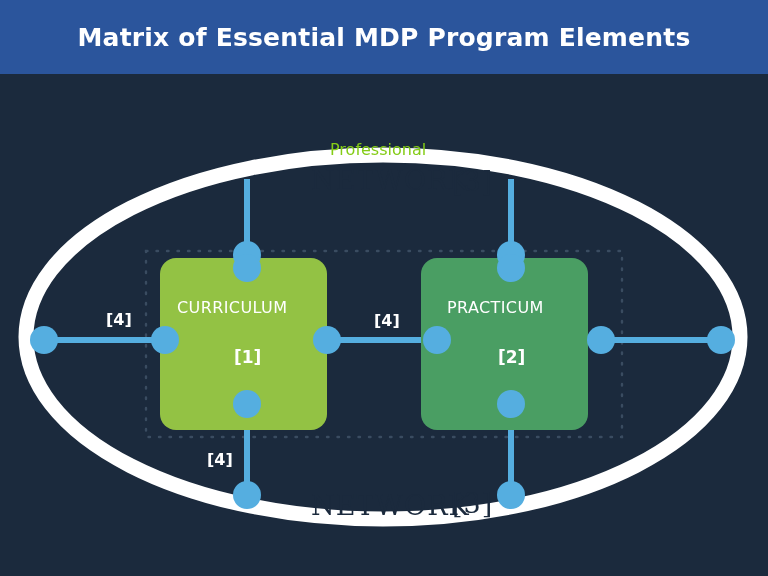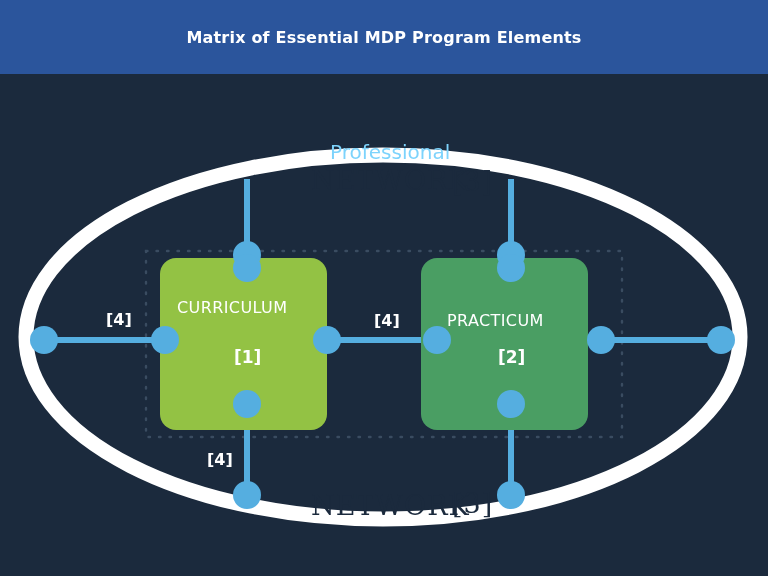--- a/index.html
+++ b/index.html
@@ -26,21 +26,21 @@
     top: 0;
     width: 768px;
     height: 74px;
     background: #2b559c;
     display: flex;
     align-items: center;
     justify-content: center;
   }
   #title-text {
     color: #ffffff;
-    font-size: 16px;
+    font-size: 25px;
     font-weight: bold;
     letter-spacing: 0.2px;
     font-family: "DejaVu Sans", sans-serif;
     white-space: nowrap;
   }
 
   
   #canvas {
     position: absolute;
     left: 0;
@@ -52,23 +52,23 @@
   
   .lbl {
     position: absolute;
     color: #ffffff;
     font-weight: bold;
     white-space: nowrap;
     pointer-events: none;
   }
   .net-script {
     font-family: "DejaVu Sans", sans-serif;
-    font-size: 20px;
+    font-size: 16px;
     font-weight: normal;
-    color: #7dd3fc;
+    color: #84cc16;
   }
   .net-serif {
     font-family: "DejaVu Serif", serif;
     font-size: 27px;
     font-weight: normal;
     color: #1b2a3d;
     letter-spacing: 1px;
   }
   .box-title {
     font-family: "DejaVu Sans", sans-serif;
@@ -142,20 +142,20 @@
   <div class="lbl net-script" style="left:330px; top:140px;">Professional</div>
   <div class="lbl net-serif" style="left:311px; top:165px;">NETWORK</div>
   <div class="lbl net-serif" style="left:452px; top:166px;">[3]</div>
 
   <div class="lbl net-serif" style="left:311px; top:490px;">NETWORK</div>
   <div class="lbl net-serif" style="left:452px; top:488px;">[3]</div>
 
   <div class="lbl box-title" style="left:177px; top:298px;">CURRICULUM</div>
   <div class="lbl box-num" style="left:234px; top:347px;">[1]</div>
 
-  <div class="lbl box-title" style="left:447px; top:298px;margin-top:13px;">PRACTICUM</div>
+  <div class="lbl box-title" style="left:447px; top:298px;">PRACTICUM</div>
   <div class="lbl box-num" style="left:498px; top:347px;">[2]</div>
 
   <div class="lbl edge-num" style="left:106px; top:310px;">[4]</div>
   <div class="lbl edge-num" style="left:374px; top:311px;">[4]</div>
   <div class="lbl edge-num" style="left:207px; top:450px;">[4]</div>
 
 </div>
 
 </body></html>

